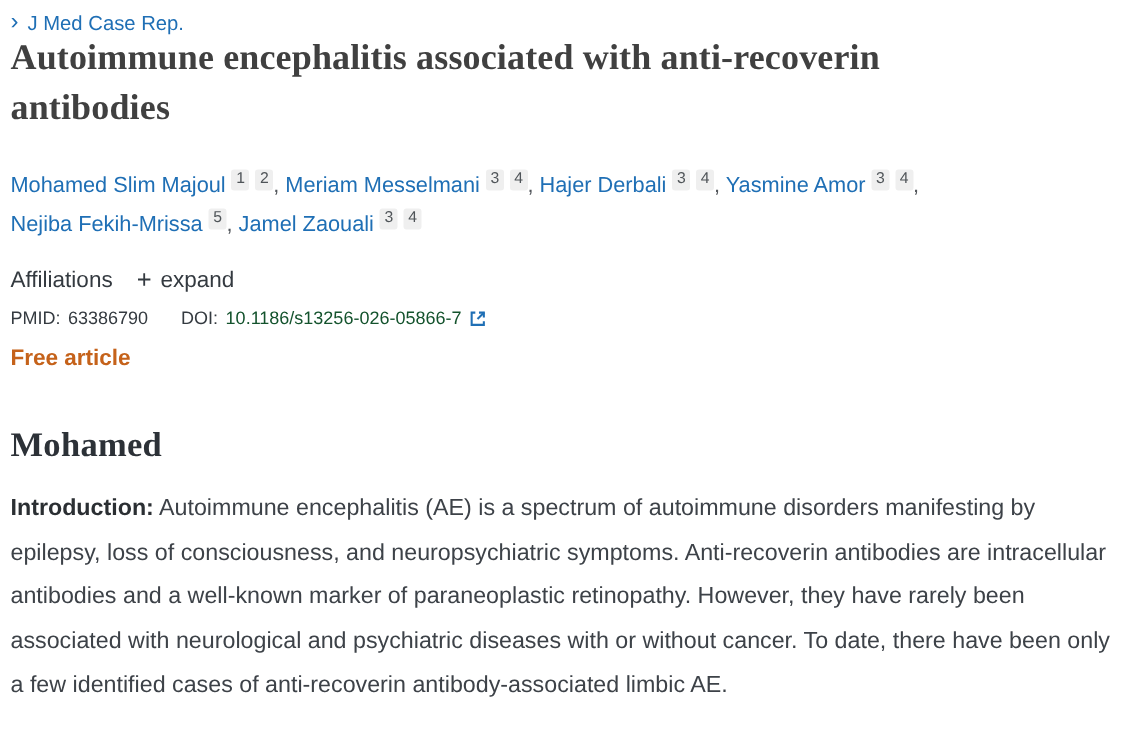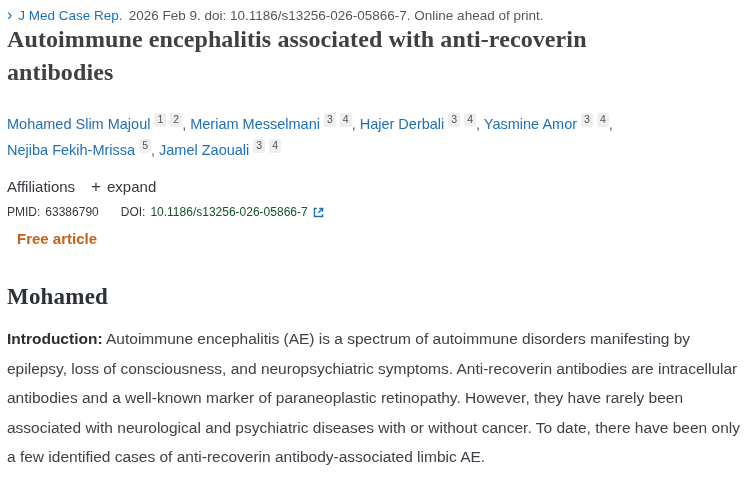--- a/index.html
+++ b/index.html
@@ -114,21 +114,20 @@
     margin-left: 5px;
   }
   .ext-icon { margin-left: 4px; margin-top: 2px; }
 
   
   .free-article {
     margin-top: 11px;
     font-size: 15px;
     font-weight: 700;
     color: #c5621a;
-    margin-left: 10px;
   }
 
   
   h2.abstract-heading {
     font-family: "Liberation Serif", "DejaVu Serif", serif;
     font-weight: 700;
     font-size: 23px;
     color: #2c3137;
     margin-top: 37px;
     letter-spacing: 0.2px;
@@ -143,21 +142,20 @@
   p.abstract-text strong { color: #2b2f33; font-weight: 700; }
 </style>
 </head>
 <body>
 
 <div class="page">
 
   <div class="journal-bar">
     <span class="chevron">›</span>
     <a class="journal-link">J Med Case Rep.</a>
-    <span class="citation-text">2026 Feb 9. doi: 10.1186/s13256-026-05866-7. Online ahead of print.</span>
   </div>
 
   <h1 class="title">Autoimmune encephalitis associated with anti-recoverin antibodies</h1>
 
   <div class="authors" id="authors"><span class="author"><a class="author-link">Mohamed Slim Majoul</a><span class="affil-badge">1</span><span class="affil-badge">2</span><span class="author-sep">,</span></span> <span class="author"><a class="author-link">Meriam Messelmani</a><span class="affil-badge">3</span><span class="affil-badge">4</span><span class="author-sep">,</span></span> <span class="author"><a class="author-link">Hajer Derbali</a><span class="affil-badge">3</span><span class="affil-badge">4</span><span class="author-sep">,</span></span> <span class="author"><a class="author-link">Yasmine Amor</a><span class="affil-badge">3</span><span class="affil-badge">4</span><span class="author-sep">,</span></span> <span class="author"><a class="author-link">Nejiba Fekih-Mrissa</a><span class="affil-badge">5</span><span class="author-sep">,</span></span> <span class="author"><a class="author-link">Jamel Zaouali</a><span class="affil-badge">3</span><span class="affil-badge">4</span></span> </div>
 
   <div class="affil-row">
     <span>Affiliations</span>
     <button class="expand-btn">
       <span class="plus-glyph">+</span>

